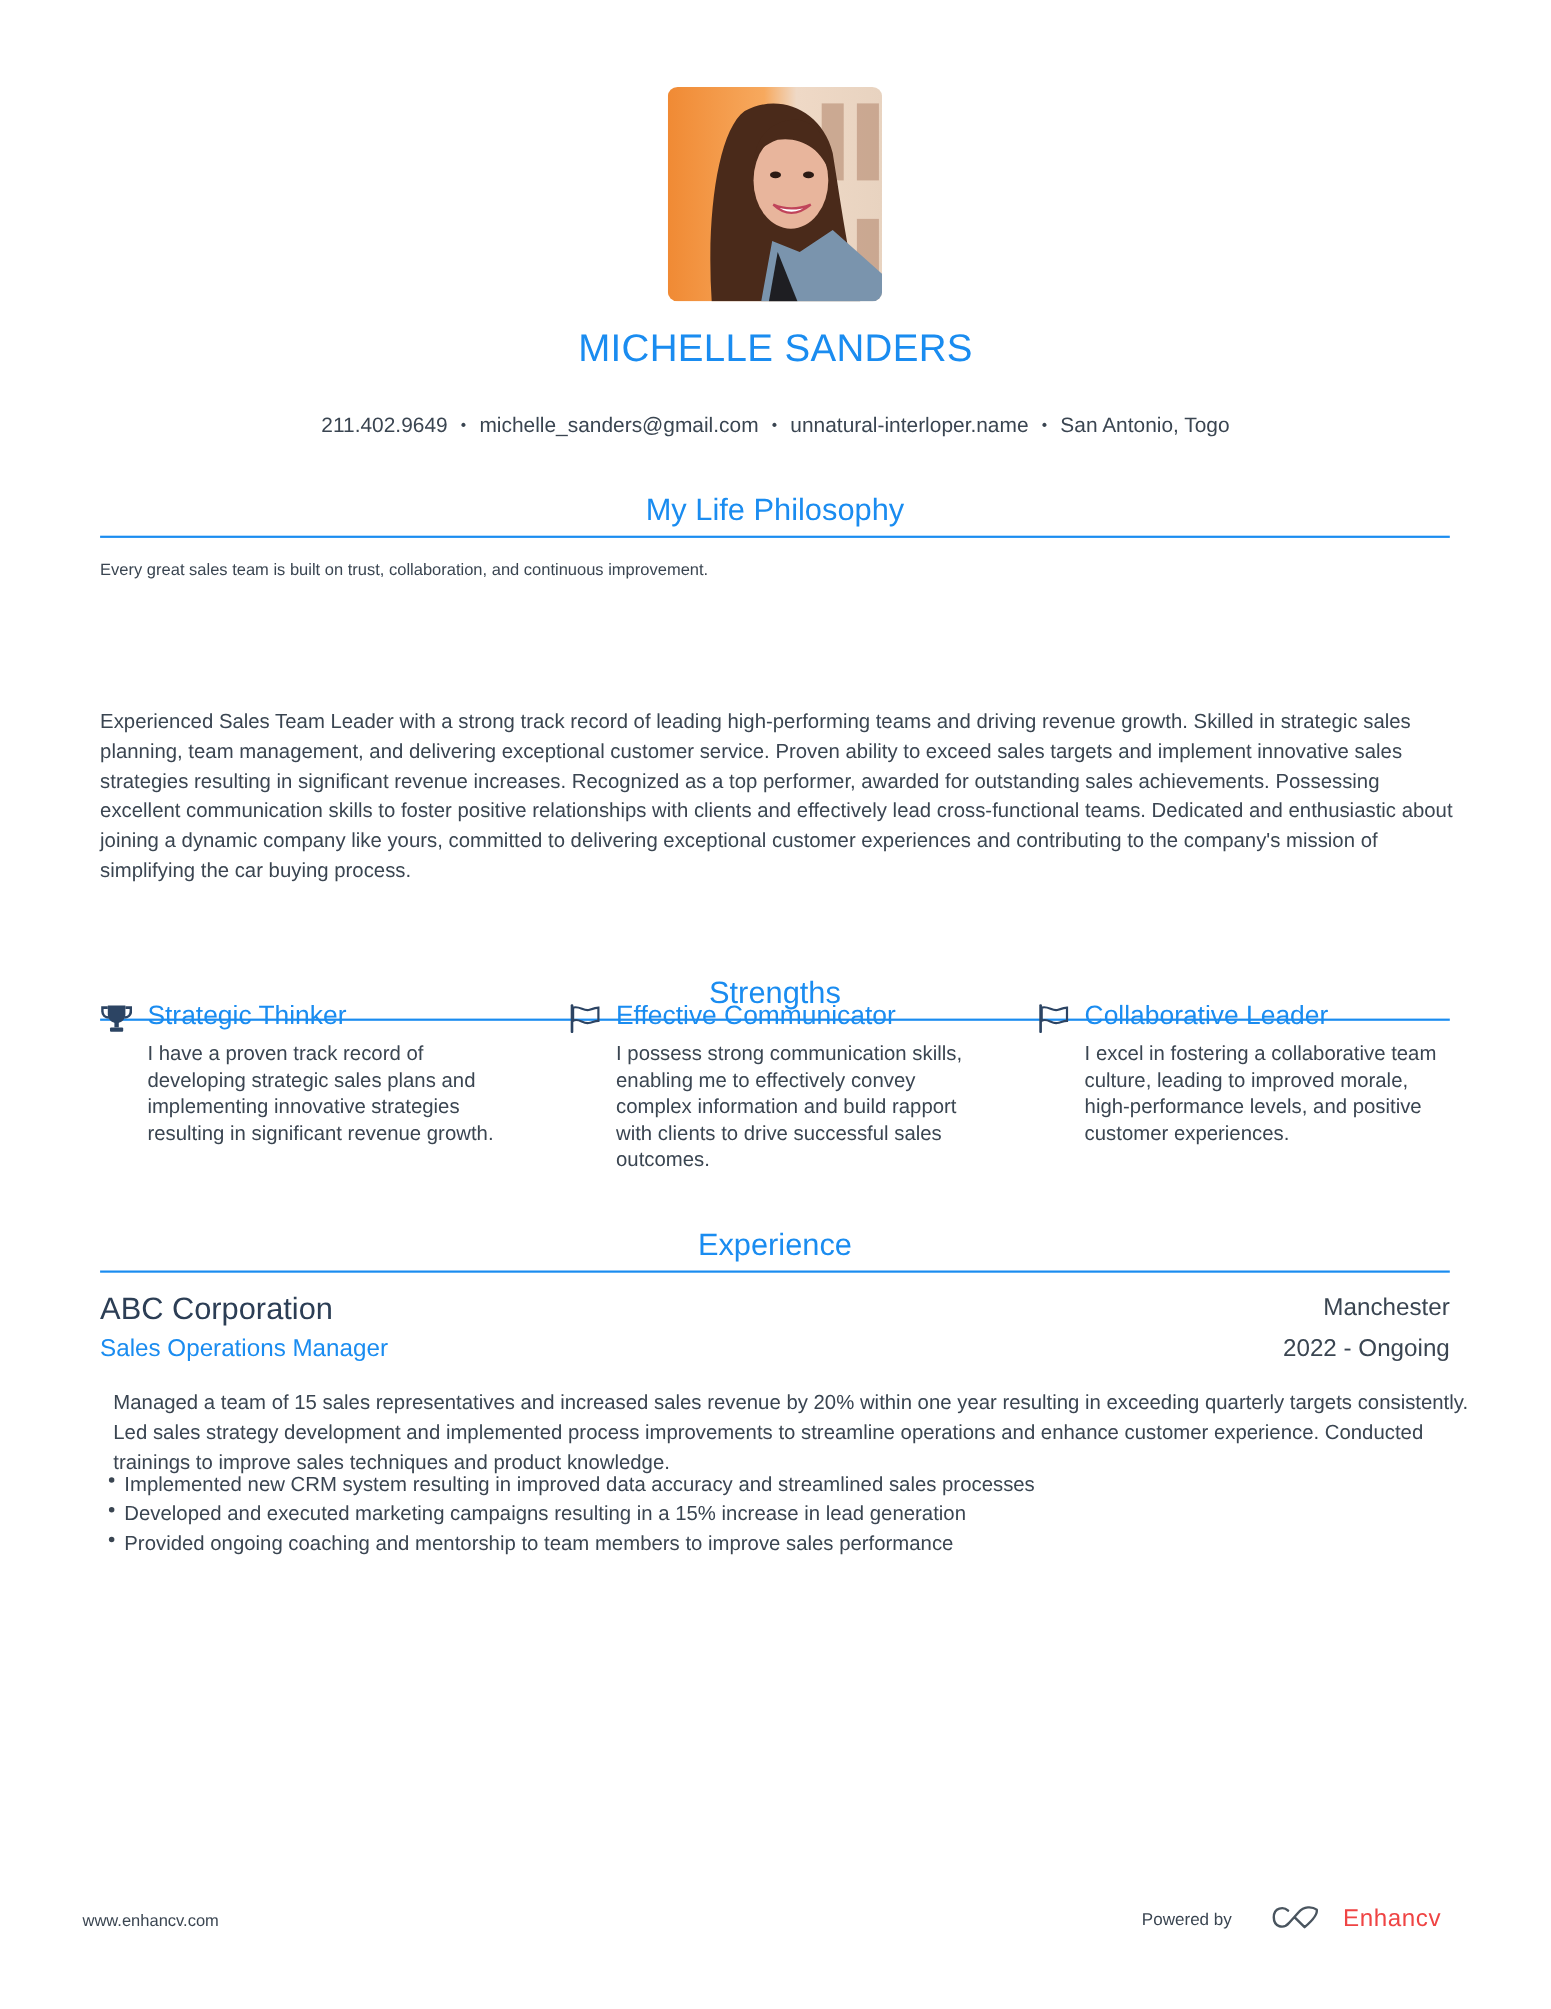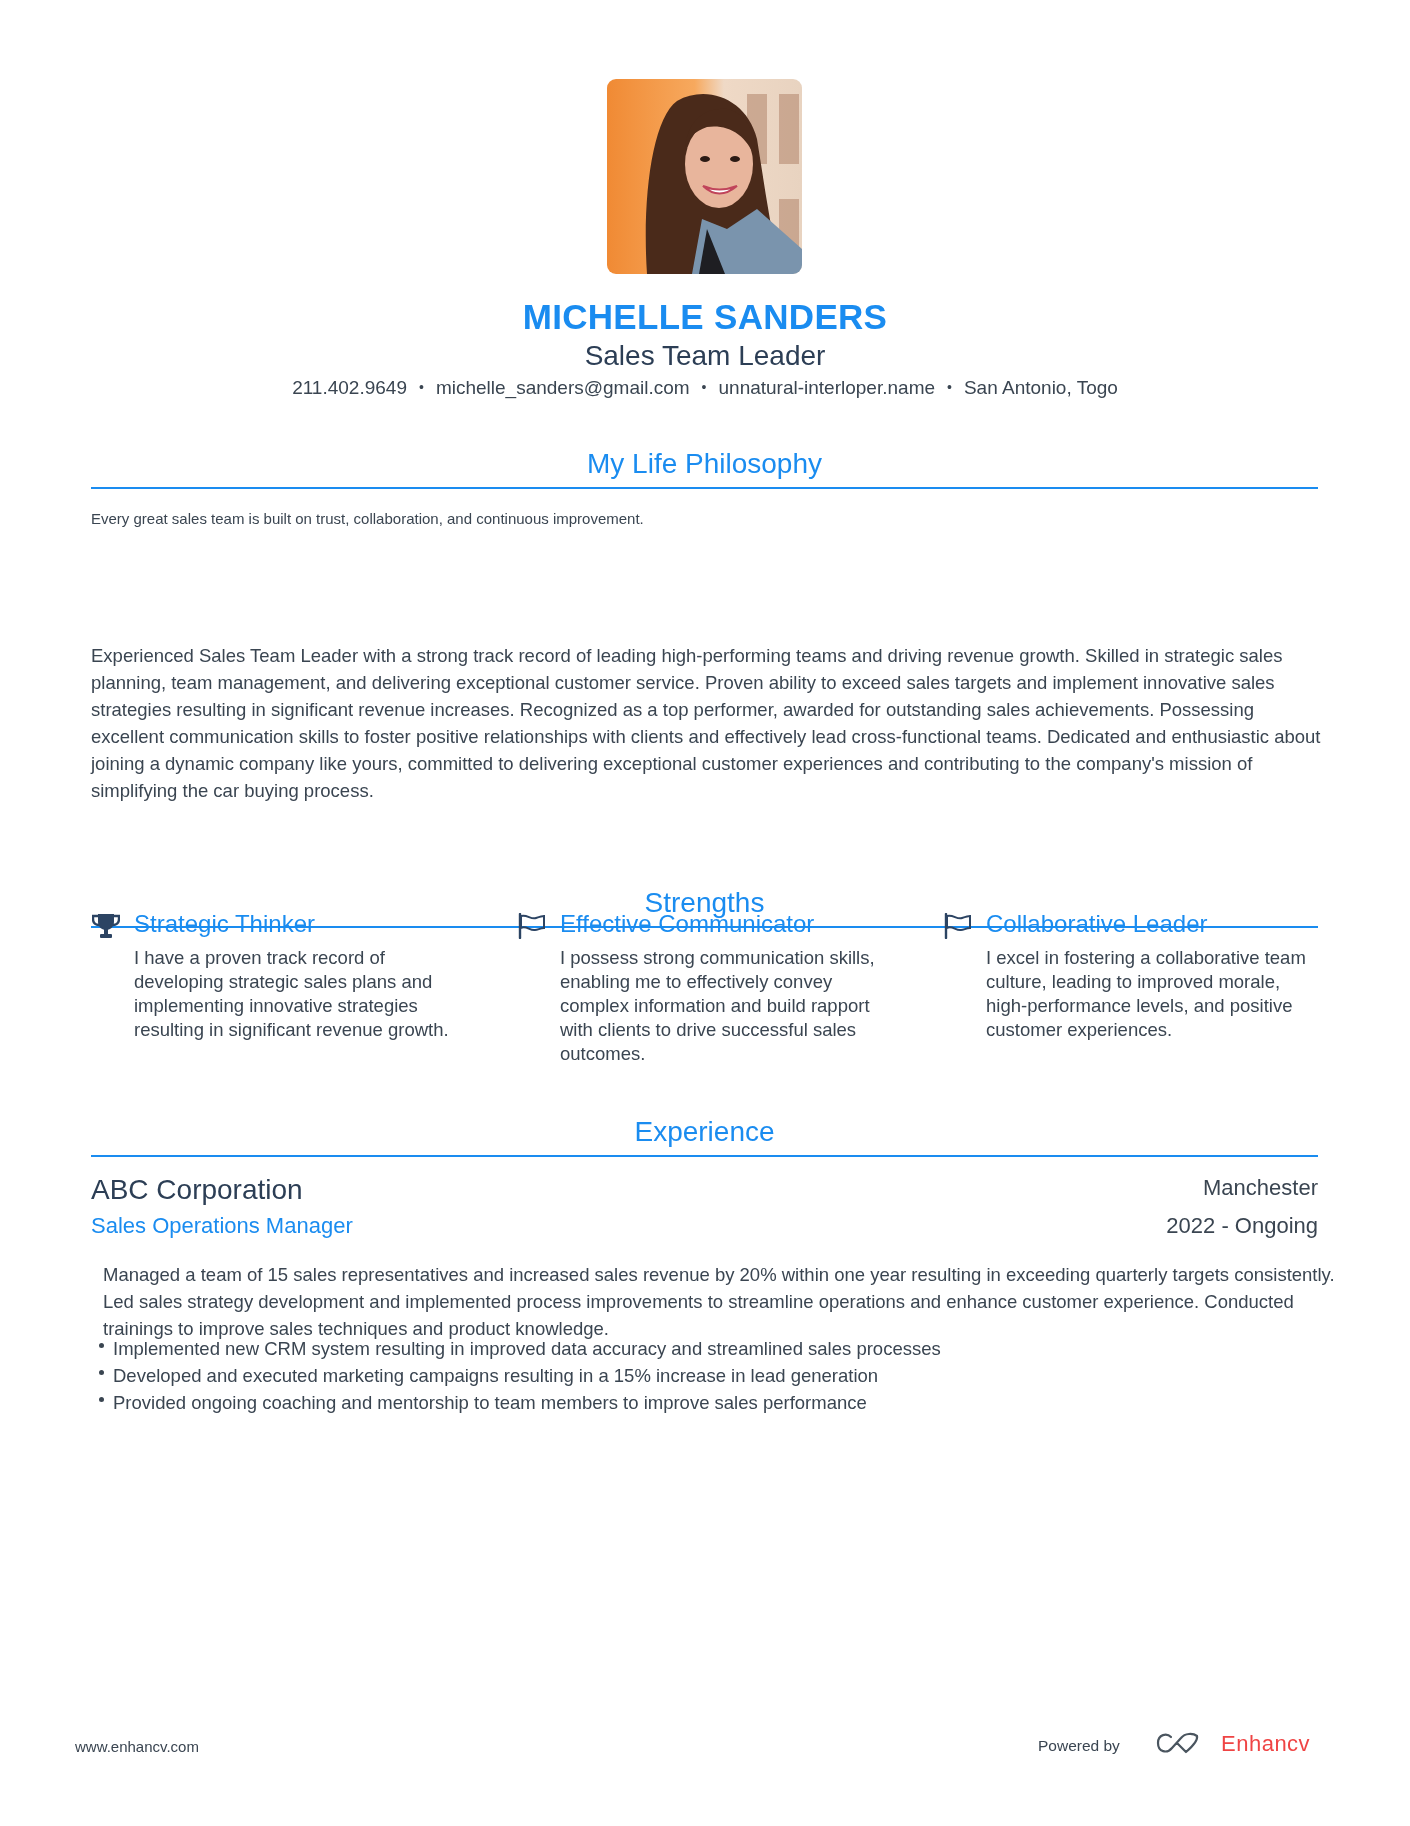--- a/index.html
+++ b/index.html
@@ -5,21 +5,21 @@
   html, body { margin: 0; padding: 0; background: #ffffff; }
   body { width: 1410px; height: 1826px; position: relative; overflow: hidden;
          font-family: "Liberation Sans", "DejaVu Sans", sans-serif; color: #3a4551; }
   .page { position: absolute; left: 0; top: 0; width: 1410px; height: 1826px; }
 
   .photo { position: absolute; left: 607px; top: 79px; width: 195px; height: 195px;
            border-radius: 9px; overflow: hidden; }
   .photo svg { display: block; width: 100%; height: 100%; }
 
   .name { position: absolute; top: 297px; left: 0; width: 1410px; text-align: center;
-          font-size: 35px; font-weight: 700; color: #1a8cf0; letter-spacing: 0.3px; }
+          font-size: 35px; font-weight: 400; color: #1a8cf0; letter-spacing: 0.3px; }
   .job-title { position: absolute; top: 340px; left: 0; width: 1410px; text-align: center;
           font-size: 28px; color: #2c3e55; }
   .contacts { position: absolute; top: 377px; left: 0; width: 1410px; text-align: center;
           font-size: 19px; color: #3a4551; }
   .contacts .sep { display: inline-block; margin: 0 12px; font-size: 14px; position: relative; top: -2px; }
 
   .section-head { position: absolute; left: 91px; width: 1227px; text-align: center;
           font-size: 28px; color: #1a8cf0; border-bottom: 2px solid #1a8cf0;
           padding-bottom: 6px; line-height: 34px; }
 
@@ -76,21 +76,20 @@
       <path d="M78 70 C80 40 100 28 120 30 C140 34 150 55 148 80 C140 55 120 45 100 48 C88 52 80 60 78 70 Z" fill="#4a2a1a"></path>
       <ellipse cx="98" cy="80" rx="5" ry="3" fill="#2b1a14"></ellipse>
       <ellipse cx="128" cy="80" rx="5" ry="3" fill="#2b1a14"></ellipse>
       <path d="M96 107 Q112 122 130 107 Q112 114 96 107 Z" fill="#ffffff" stroke="#c0445a" stroke-width="2"></path>
       <path d="M95 140 L120 150 L150 130 L195 170 L195 195 L85 195 Z" fill="#7a94ad"></path>
       <path d="M100 150 L118 195 L92 195 Z" fill="#1e1e22"></path>
     </svg>
   </div>
 
   <div class="name">MICHELLE SANDERS</div>
-  <div class="job-title">Sales Team Leader</div>
   <div class="contacts">
     <span>211.402.9649</span><span class="sep">•</span><span>michelle_sanders@gmail.com</span><span class="sep">•</span><span>unnatural-interloper.name</span><span class="sep">•</span><span>San Antonio, Togo</span>
   </div>
 
   <div class="section-head" style="top:447px;">My Life Philosophy</div>
   <div class="philosophy">Every great sales team is built on trust, collaboration, and continuous improvement.</div>
 
   <p class="summary">Experienced Sales Team Leader with a strong track record of leading high-performing teams and driving revenue growth. Skilled in strategic sales planning, team management, and delivering exceptional customer service. Proven ability to exceed sales targets and implement innovative sales strategies resulting in significant revenue increases. Recognized as a top performer, awarded for outstanding sales achievements. Possessing excellent communication skills to foster positive relationships with clients and effectively lead cross-functional teams. Dedicated and enthusiastic about joining a dynamic company like yours, committed to delivering exceptional customer experiences and contributing to the company's mission of simplifying the car buying process.</p>
 
   <div class="section-head" style="top:886px;text-align:center;">Strengths</div>

